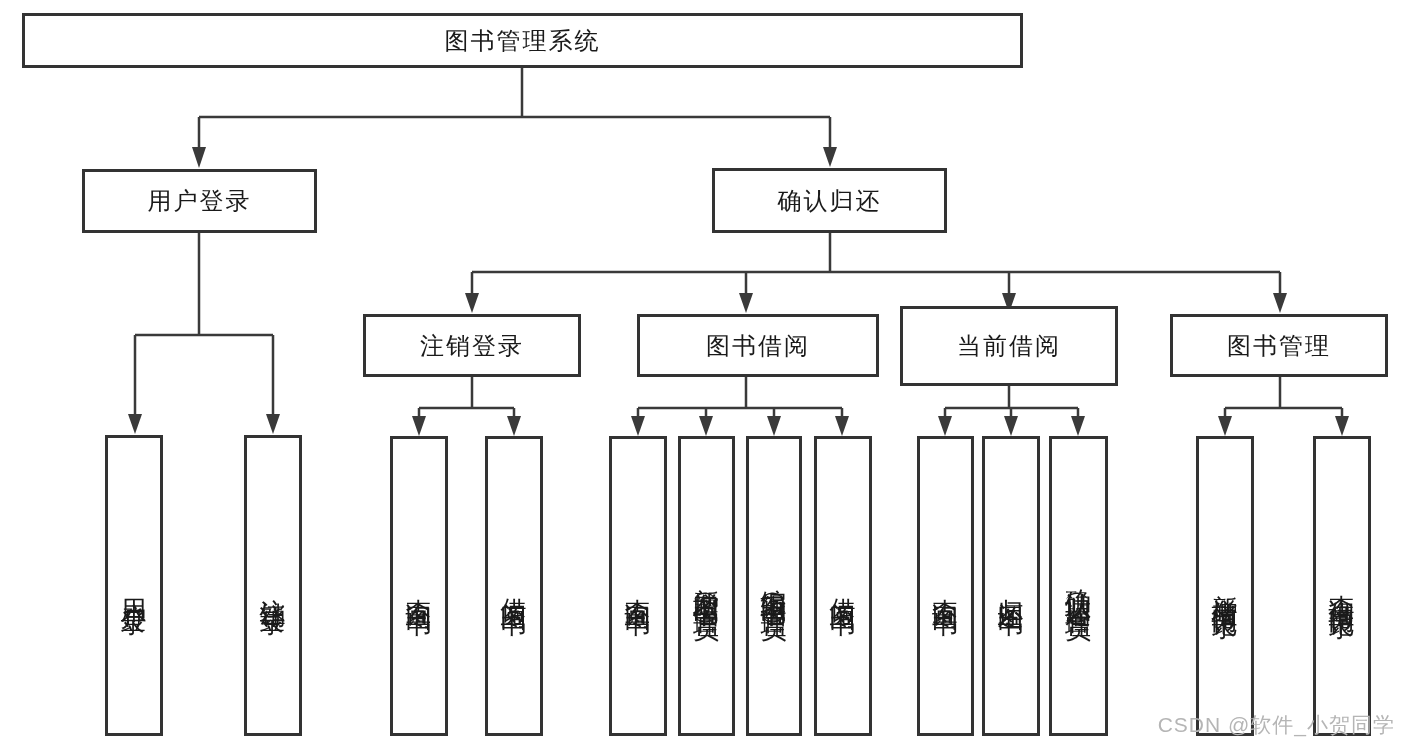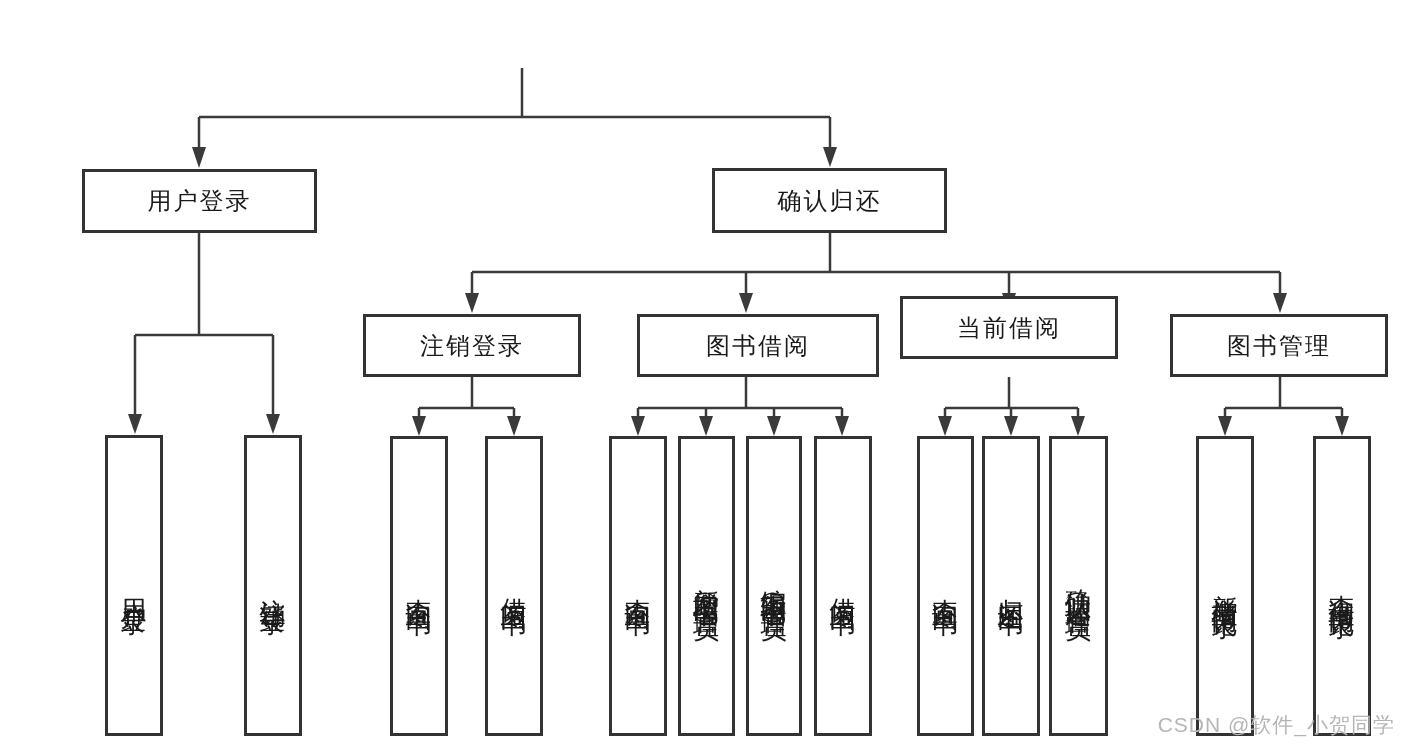--- a/index.html
+++ b/index.html
@@ -93,35 +93,38 @@
       <polygon points="767,416 781,416 774,436"></polygon>
       <polygon points="835,416 849,416 842,436"></polygon>
       <polygon points="938,416 952,416 945,436"></polygon>
       <polygon points="1004,416 1018,416 1011,436"></polygon>
       <polygon points="1071,416 1085,416 1078,436"></polygon>
       <polygon points="1218,416 1232,416 1225,436"></polygon>
       <polygon points="1335,416 1349,416 1342,436"></polygon>
     </g>
   </svg>
 
+  <div class="node hbox" style="left:22px;top:13px;width:1001px;height:55px">
+    <span>图书管理系统</span>
+  </div>
 
   <div class="node hbox" style="left:82px;top:169px;width:235px;height:64px">
     <span>用户登录</span>
   </div>
   <div class="node hbox" style="left:712px;top:168px;width:235px;height:65px">
     <span>确认归还</span>
   </div>
 
   <div class="node hbox" style="left:363px;top:314px;width:218px;height:63px">
     <span>注销登录</span>
   </div>
   <div class="node hbox" style="left:637px;top:314px;width:242px;height:63px">
     <span>图书借阅</span>
   </div>
-  <div class="node hbox" style="left:900px;top:296px;width:218px;height:63px">
+  <div class="node hbox" style="left:900px;top:306px;width:218px;height:80px">
     <span>当前借阅</span>
   </div>
   <div class="node hbox" style="left:1170px;top:314px;width:218px;height:63px">
     <span>图书管理</span>
   </div>
 
   <div class="node vbox" style="left:105px;top:435px;width:58px;height:301px">
     <span>用户登录</span>
   </div>
   <div class="node vbox" style="left:244px;top:435px;width:58px;height:301px">

